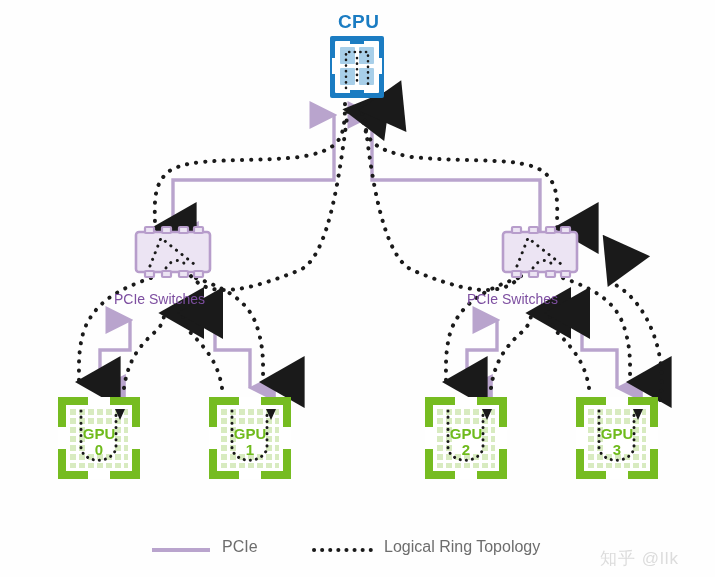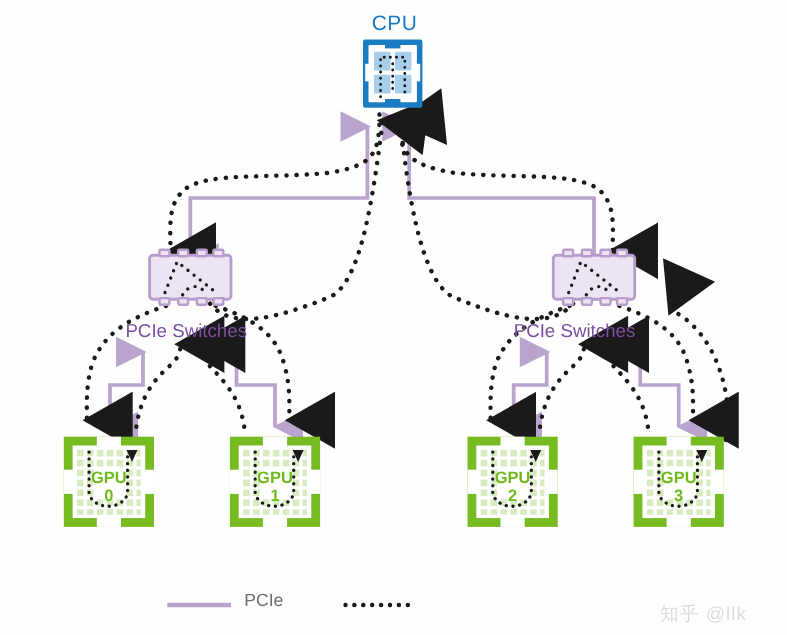--- a/index.html
+++ b/index.html
@@ -5,24 +5,24 @@
   html,body{margin:0;padding:0;background:#ffffff;}
   body{
     width:715px;height:577px;position:relative;overflow:hidden;
     font-family:"Liberation Sans","DejaVu Sans",sans-serif;
     background:#fefefe;
   }
   #stage{position:absolute;inset:0;width:715px;height:577px;}
   svg.layer{position:absolute;left:0;top:0;width:715px;height:577px;overflow:visible;}
   .lbl{position:absolute;white-space:nowrap;}
   .cpu-label{
-    color:#1b7cc2;font-size:19px;font-weight:400;letter-spacing:.4px;
+    color:#1b7cc2;font-size:19px;font-weight:700;letter-spacing:.4px;
   }
   .sw-label{
-    color:#7d4ea0;font-size:17px;font-weight:500;
+    color:#7d4ea0;font-size:14px;font-weight:500;
   }
   .legend-text{
     color:#6d6d6d;font-size:16px;
   }
   .watermark{
     color:#dcdcdc;font-size:17px;letter-spacing:1px;
   }
   .gpu-text{
     fill:#6fbb1c;font-family:"Liberation Sans",sans-serif;font-weight:700;
   }
@@ -397,17 +397,18 @@
   <div style="position:absolute;left:0;top:538px;width:604px;height:28px;">
 
     <svg style="position:absolute;left:150px;top:6px;width:62px;height:12px;" viewBox="0 0 62 12">
       <line x1="2" y1="6" x2="60" y2="6" stroke="#b9a4cd" stroke-width="4"></line>
     </svg>
     <div class="lbl legend-text" style="left:222px;top:0px;">PCIe</div>
 
     <svg style="position:absolute;left:312px;top:6px;width:62px;height:12px;" viewBox="0 0 62 12">
       <line x1="2" y1="6" x2="60" y2="6" stroke="#1a1a1a" stroke-width="4" stroke-linecap="round" stroke-dasharray="0.1 8"></line>
     </svg>
+    <div class="lbl legend-text" style="left:384px;top:0px;">Logical Ring Topology</div>
   </div>
 
   <div class="lbl watermark" style="left:600px;top:537px;margin-top:10px;">知乎 @llk</div>
 
 </div>
 
 </body></html>

